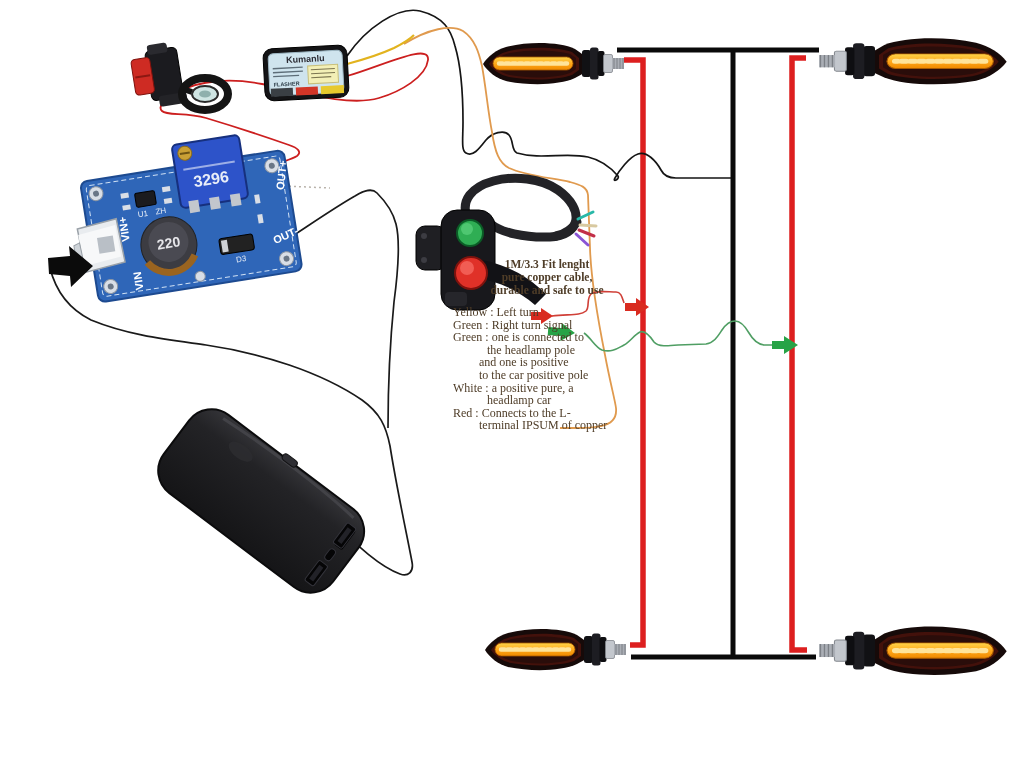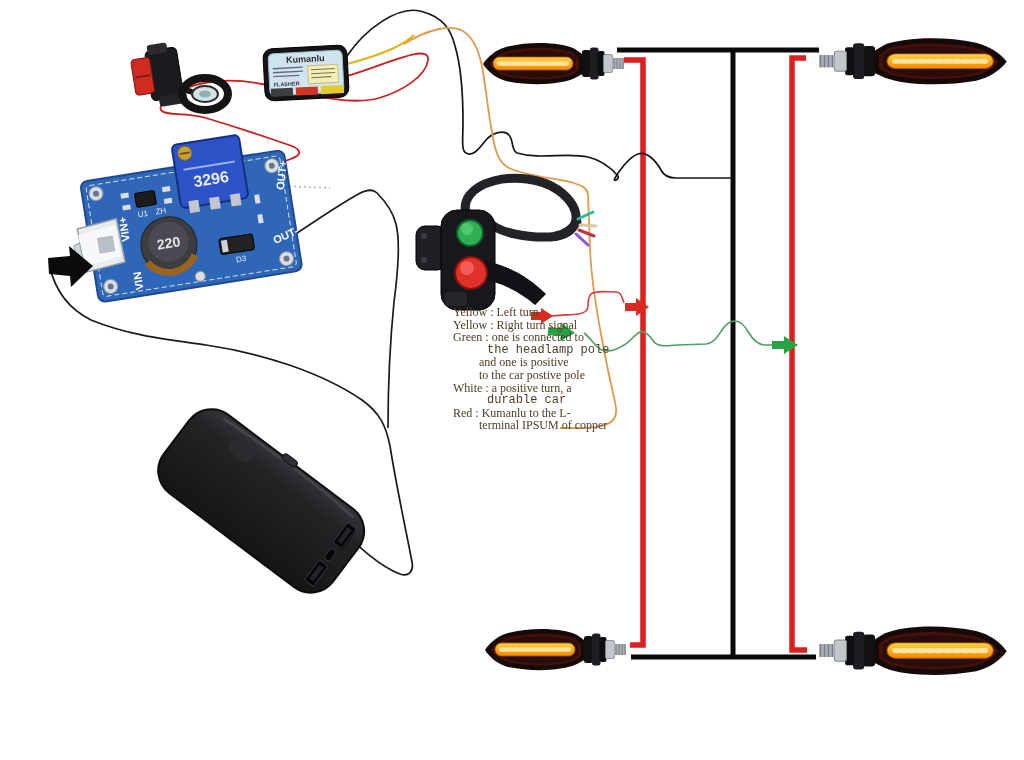--- a/index.html
+++ b/index.html
@@ -4,21 +4,21 @@
 <style>
   html,body{margin:0;padding:0;background:#ffffff;}
   #stage{position:relative;width:1024px;height:760px;background:#ffffff;overflow:hidden;
          font-family:"Liberation Serif", serif;}
   #wires-svg{position:absolute;left:0;top:0;z-index:1;}
   .txt-layer{position:absolute;z-index:2;color:#4e3c27;}
   #cable-note{left:468px;top:258px;width:158px;text-align:center;
               font-size:11.5px;font-weight:600;line-height:13px;}
   #wire-legend{left:453px;top:306px;width:190px;font-size:12px;line-height:12.6px;}
   .leg-line{white-space:nowrap;}
-  .ind1{padding-left:34px;font-family:Liberation Mono, monospace;}
+  .ind1{padding-left:34px;}
   .ind2{padding-left:26px;}
   svg text{font-family:"Liberation Sans", sans-serif;}
 </style>
 </head>
 <body>
 
 <div id="stage">
 
 <svg id="wires-svg" width="1024" height="760" viewBox="0 0 1024 760">
   <defs>
@@ -218,27 +218,32 @@
     <rect x="441" y="210" width="54" height="100" rx="16" fill="#18181c" stroke="#000"></rect>
     <path d="M470,258 C502,262 526,274 546,294 L535,305 C517,289 496,281 474,277 Z" fill="#121216"></path>
     <circle cx="470" cy="233" r="13" fill="#2fae54" stroke="#0b5c26" stroke-width="2"></circle>
     <circle cx="467" cy="229" r="6" fill="#54cb77" opacity="0.85"></circle>
     <circle cx="471" cy="273" r="16" fill="#e03128" stroke="#7e120d" stroke-width="2"></circle>
     <circle cx="467" cy="268" r="7" fill="#f3655c" opacity="0.85"></circle>
     <rect x="445" y="292" width="22" height="14" rx="4" fill="#26262b"></rect>
   </g>
 </svg>
 
+<div id="cable-note" class="txt-layer">
+  <div>1M/3.3 Fit lenght</div>
+  <div>pure copper cable,</div>
+  <div>durable and safe to use</div>
+</div>
 
 <div id="wire-legend" class="txt-layer">
   <div class="leg-line">Yellow : Left turn</div>
-  <div class="leg-line">Yellow : Right turn signal</div>
+  <div class="leg-line">Green : Right turn signal</div>
   <div class="leg-line">Green : one is connected to</div>
   <div class="leg-line ind1">the headlamp pole</div>
   <div class="leg-line ind2">and one is positive</div>
-  <div class="leg-line ind2">to the car postive pole</div>
-  <div class="leg-line">White : a positive turn, a</div>
-  <div class="leg-line ind1">durable car</div>
-  <div class="leg-line">Red : Kumanlu to the L-</div>
+  <div class="leg-line ind2">to the car positive pole</div>
+  <div class="leg-line">White : a positive pure, a</div>
+  <div class="leg-line ind1">headlamp car</div>
+  <div class="leg-line">Red : Connects to the L-</div>
   <div class="leg-line ind2">terminal IPSUM of copper</div>
 </div>
 
 </div>
 
 </body></html>

